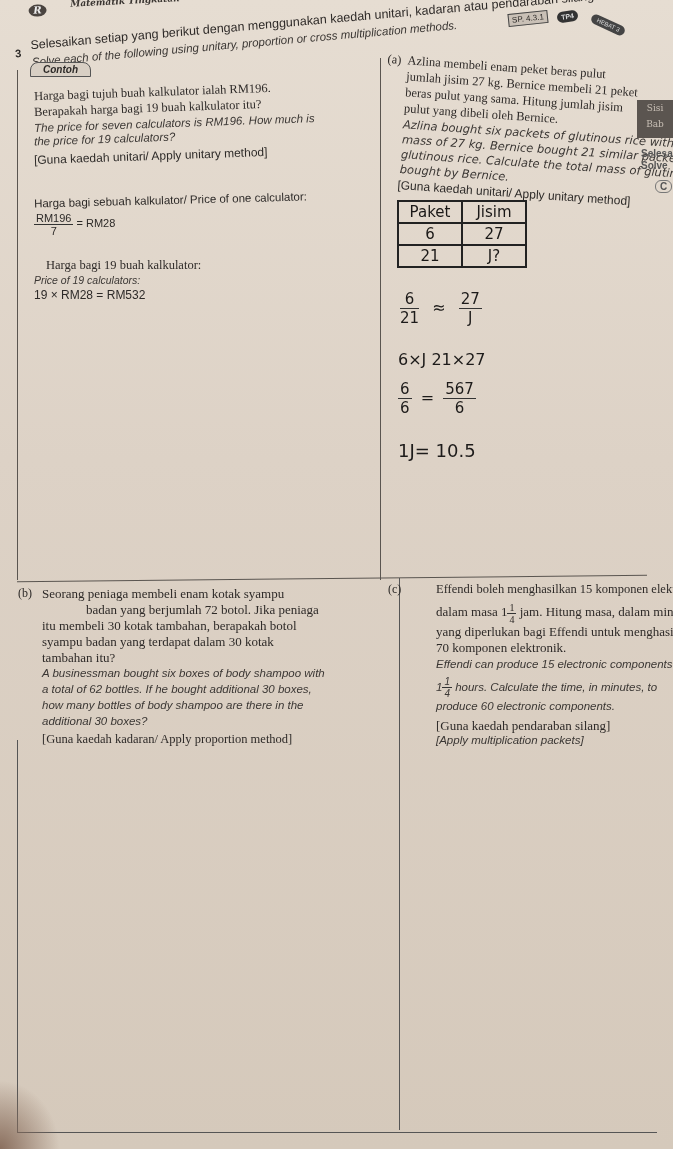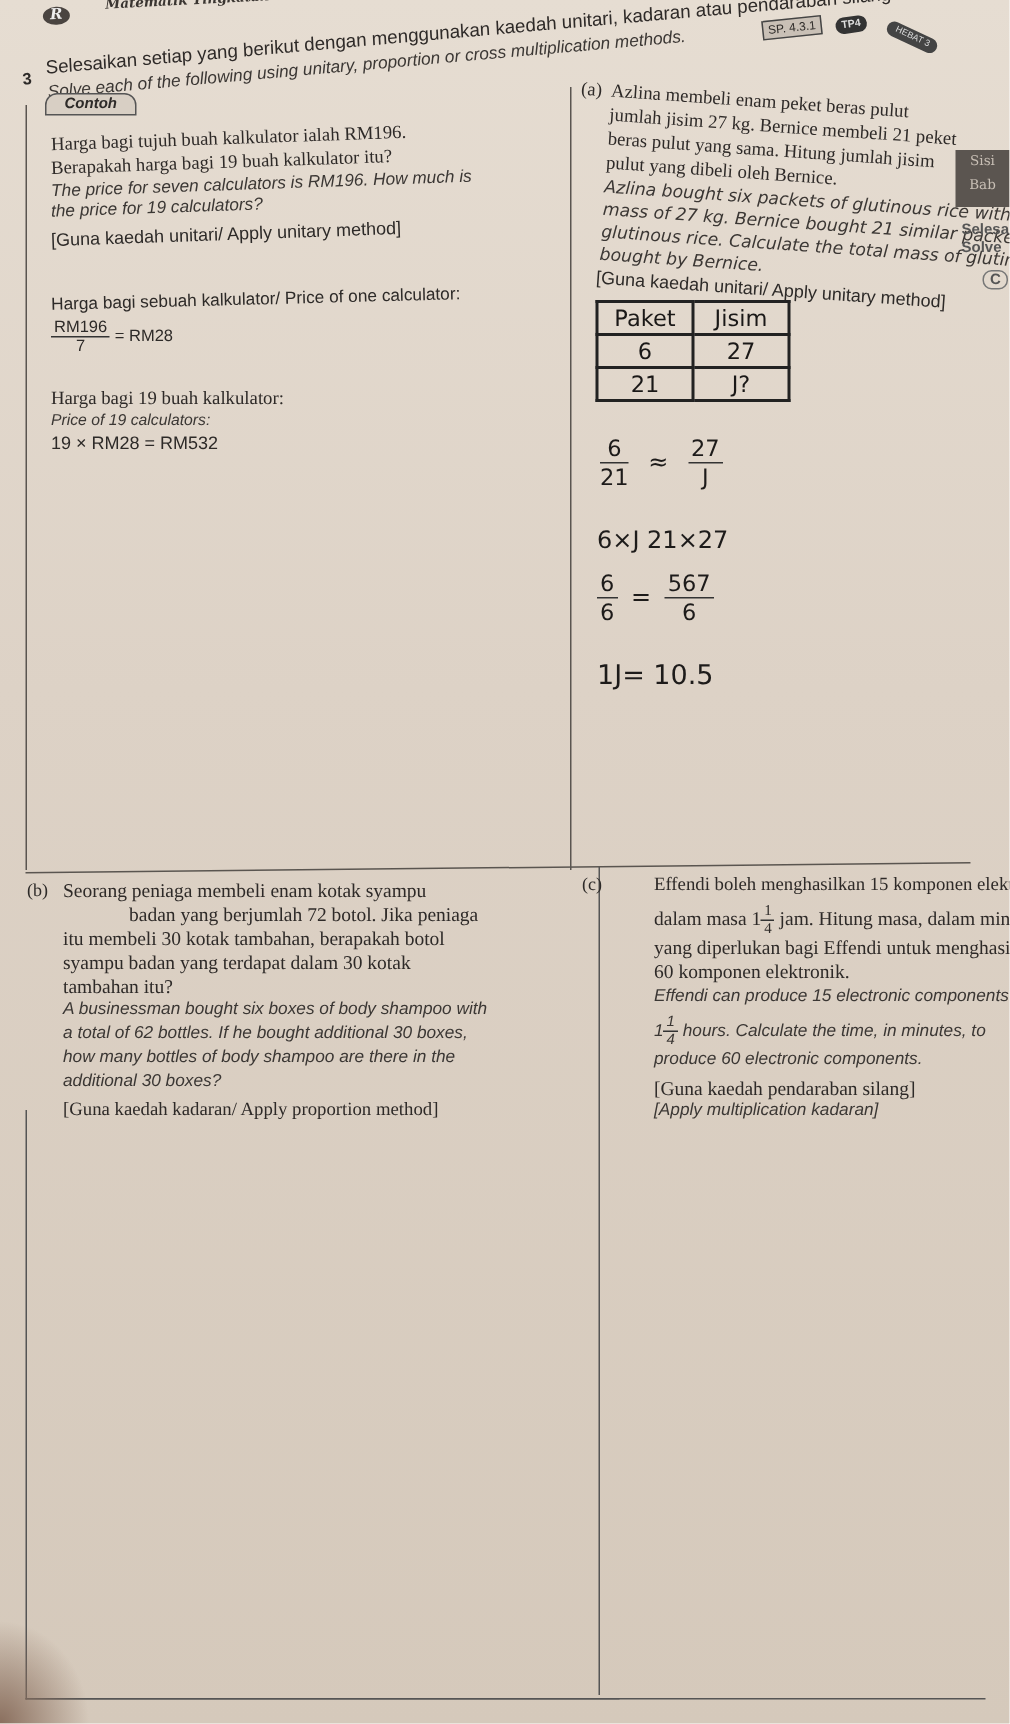--- a/index.html
+++ b/index.html
@@ -79,21 +79,21 @@
   <div class="ex-line it-en" style="top:133px;transform:rotate(-2deg);">the price for 19 calculators?</div>
   <div class="ex-line" style="top:149px;font-size:12px;transform:rotate(-2deg);">[Guna kaedah unitari/ Apply unitary method]</div>
   <div class="ex-line" style="top:194px;font-size:11.5px;transform:rotate(-1.5deg);">Harga bagi sebuah kalkulator/ Price of one calculator:</div>
   <div class="ex-line" style="top:212px;font-size:11px;">
     <span class="frac">
       <span class="num">RM196</span>
       <span class="den">7</span>
     </span>
     <span>= RM28</span>
   </div>
-  <div class="ex-line bold-m" style="top:258px;">Harga bagi 19 buah kalkulator:</div>
+  <div class="ex-line bold-m" style="top:258px;margin-left:12px;">Harga bagi 19 buah kalkulator:</div>
   <div class="ex-line it-en" style="top:274px;font-size:10.5px;">Price of 19 calculators:</div>
   <div class="ex-line" style="top:288px;font-size:12px;">19 × RM28 = RM532</div>
 
   <div class="part-a">
     <span class="pa-line bold-m" style="top:0;">(a)</span>
     <span class="pa-line bold-m" style="top:0;left:20px;">Azlina membeli enam peket beras pulut</span>
     <span class="pa-line bold-m" style="top:16px;left:20px;">jumlah jisim 27 kg. Bernice membeli 21 peket</span>
     <span class="pa-line bold-m" style="top:32px;left:20px;">beras pulut yang sama. Hitung jumlah jisim</span>
     <span class="pa-line bold-m" style="top:48px;left:20px;">pulut yang dibeli oleh Bernice.</span>
     <span class="pa-line it-en" style="top:64px;left:20px;">Azlina bought six packets of glutinous rice with</span>
@@ -173,27 +173,27 @@
 
   <div class="part-c">
     <span class="pb-label" style="top:4px;left:0;">(c)</span>
     <span class="pb-text" style="top:4px;left:48px;font-size:12.5px;">Effendi boleh menghasilkan 15 komponen elektronik</span>
     <span class="pb-text" style="top:24px;left:48px;">
       <span>dalam masa</span>
       <span>1</span><span class="frac" style="font-size:10px;"><span class="num">1</span><span class="den">4</span></span>
       <span>jam. Hitung masa, dalam minit,</span>
     </span>
     <span class="pb-text" style="top:46px;left:48px;">yang diperlukan bagi Effendi untuk menghasilkan</span>
-    <span class="pb-text" style="top:62px;left:48px;">60 komponen elektronik.</span>
+    <span class="pb-text" style="top:62px;left:48px;">70 komponen elektronik.</span>
     <span class="pb-en" style="top:80px;left:48px;">Effendi can produce 15 electronic components in</span>
     <span class="pb-en" style="top:98px;left:48px;">
       <span>1</span><span class="frac" style="font-size:10px;"><span class="num">1</span><span class="den">4</span></span>
       <span>hours. Calculate the time, in minutes, to</span>
     </span>
     <span class="pb-en" style="top:122px;left:48px;">produce 60 electronic components.</span>
     <span class="pb-text" style="top:140px;left:48px;">[Guna kaedah pendaraban silang]</span>
-    <span class="pb-en" style="top:156px;left:48px;">[Apply multiplication kadaran]</span>
+    <span class="pb-en" style="top:156px;left:48px;">[Apply multiplication packets]</span>
   </div>
 
   <div class="bottom-box"></div>
   <div style="position:absolute;left:17px;top:1132px;width:640px;height:1px;background:#555;"></div>
   <div class="shadow-corner"></div>
 </div>
 
 </body></html>

